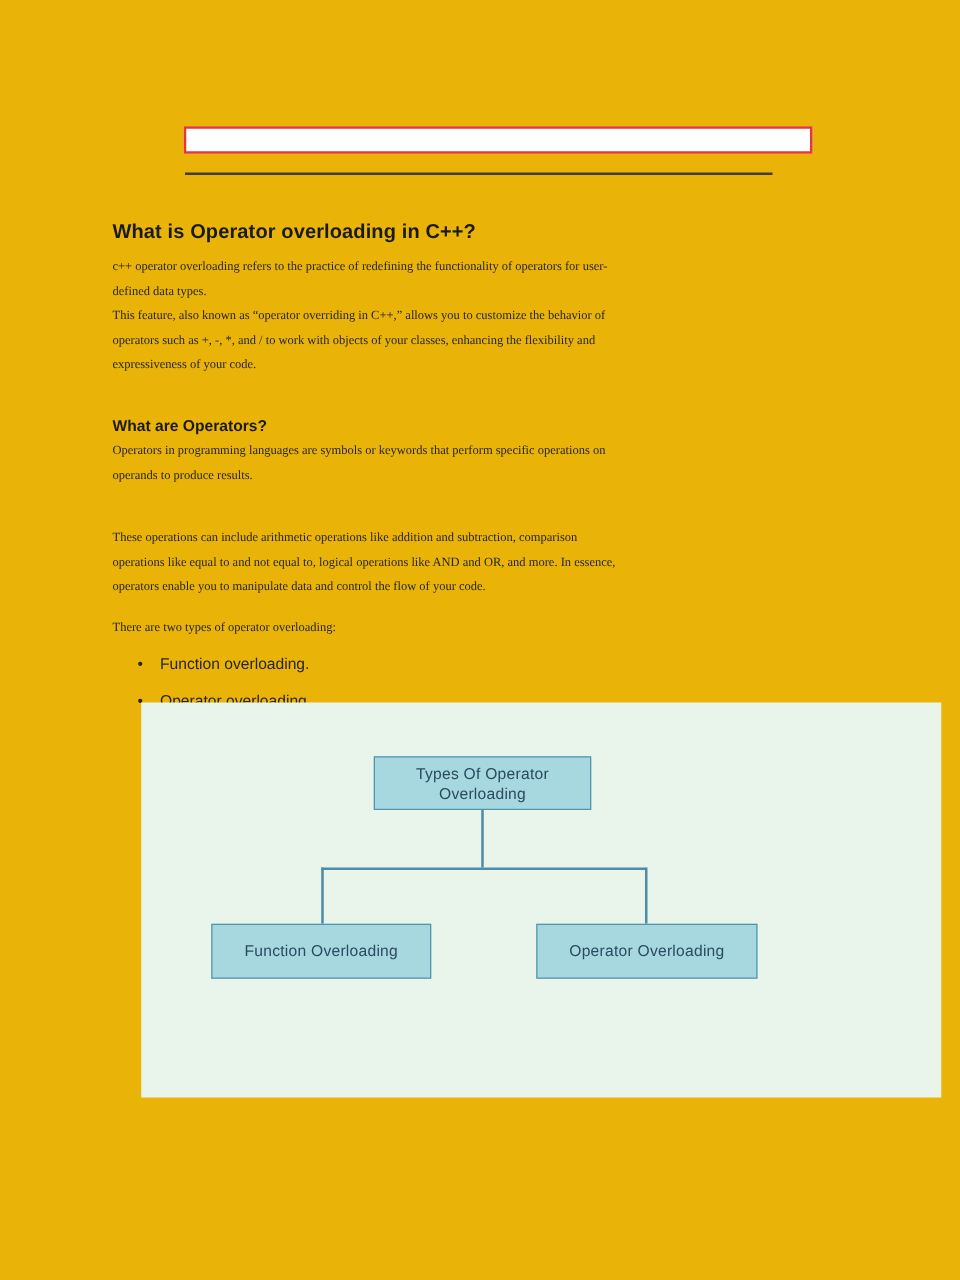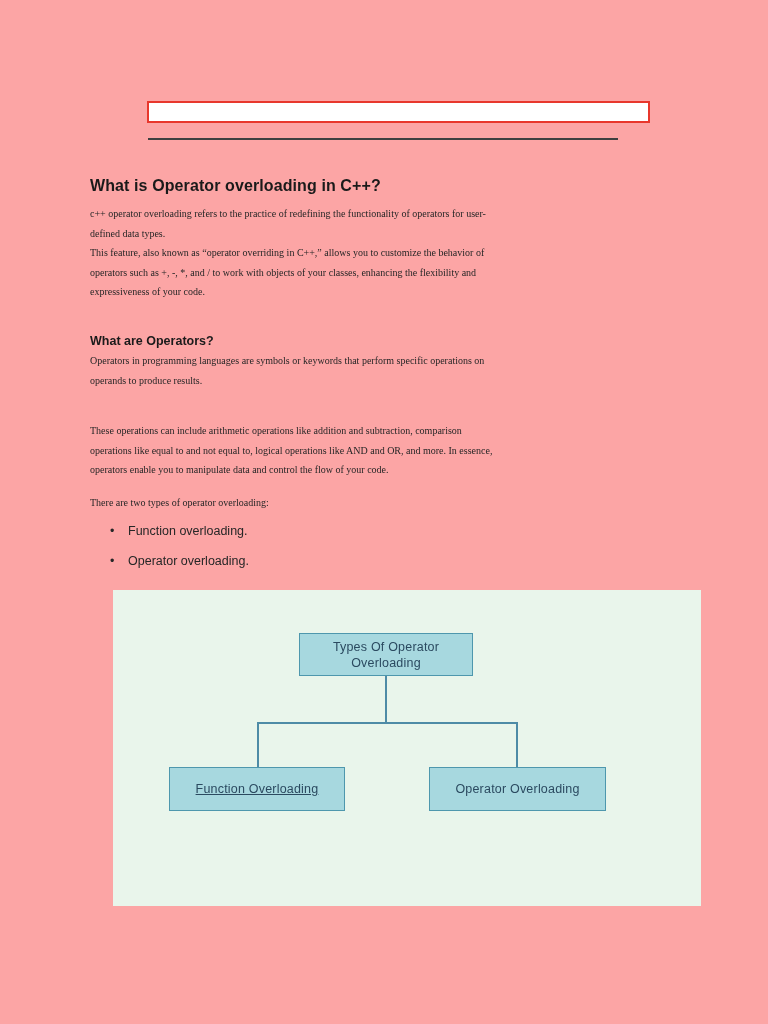--- a/index.html
+++ b/index.html
@@ -1,20 +1,20 @@
 <!DOCTYPE html>
 <html><head>
 <meta charset="utf-8">
 <style>
   * { margin:0; padding:0; box-sizing:border-box; }
   html,body { background:#ffffff; }
   .page {
     position:relative;
     width:768px; height:1024px;
-    background:#fca5a5;
+    background:#eab308;
     font-family:"Liberation Sans", sans-serif;
     overflow:hidden;
   }
   .red-annotation-box {
     position:absolute; left:147px; top:101px;
     width:503px; height:22px;
     border:2px solid #e8372c;
     background:#ffffff;
   }
   .divider {
@@ -46,36 +46,36 @@
     display:flex; align-items:flex-start;
     font-size:12.5px; line-height:19.5px;
     margin-bottom:10.5px;
   }
   .bullet-dot {
     display:inline-block; margin-left:20px; width:18px;
     font-size:12.5px; line-height:19.5px; color:#262626;
     flex:0 0 18px;
   }
   .diagram {
-    position:absolute; left:113px; top:590px;
-    width:588px; height:316px;
+    position:absolute; left:113px; top:562px;
+    width:640px; height:316px;
     background:#e9f5eb;
   }
   .dbox {
     position:absolute;
     background:#a7d8df;
     border:1.5px solid #4e97ad;
     color:#2b4a60;
     font-size:12.5px; line-height:16px;
     display:flex; align-items:center; justify-content:center;
     text-align:center;
     letter-spacing:0.2px;
   }
   .dbox-root  { left:186px; top:43px;  width:174px; height:43px; }
-  .dbox-left  { left:56px;  top:177px; width:176px; height:44px;text-decoration:underline; }
+  .dbox-left  { left:56px;  top:177px; width:176px; height:44px; }
   .dbox-right { left:316px; top:177px; width:177px; height:44px;text-align:center; }
   .dline { position:absolute; background:#4e8ba6; }
   .dline-root-v  { left:272px; top:86px;  width:1.5px; height:46px; }
   .dline-h       { left:144px; top:132px; width:260px; height:1.5px; }
   .dline-left-v  { left:144px; top:132px; width:1.5px; height:45px; }
   .dline-right-v { left:403px; top:132px; width:1.5px; height:45px; }
 </style>
 </head>
 <body>
 

